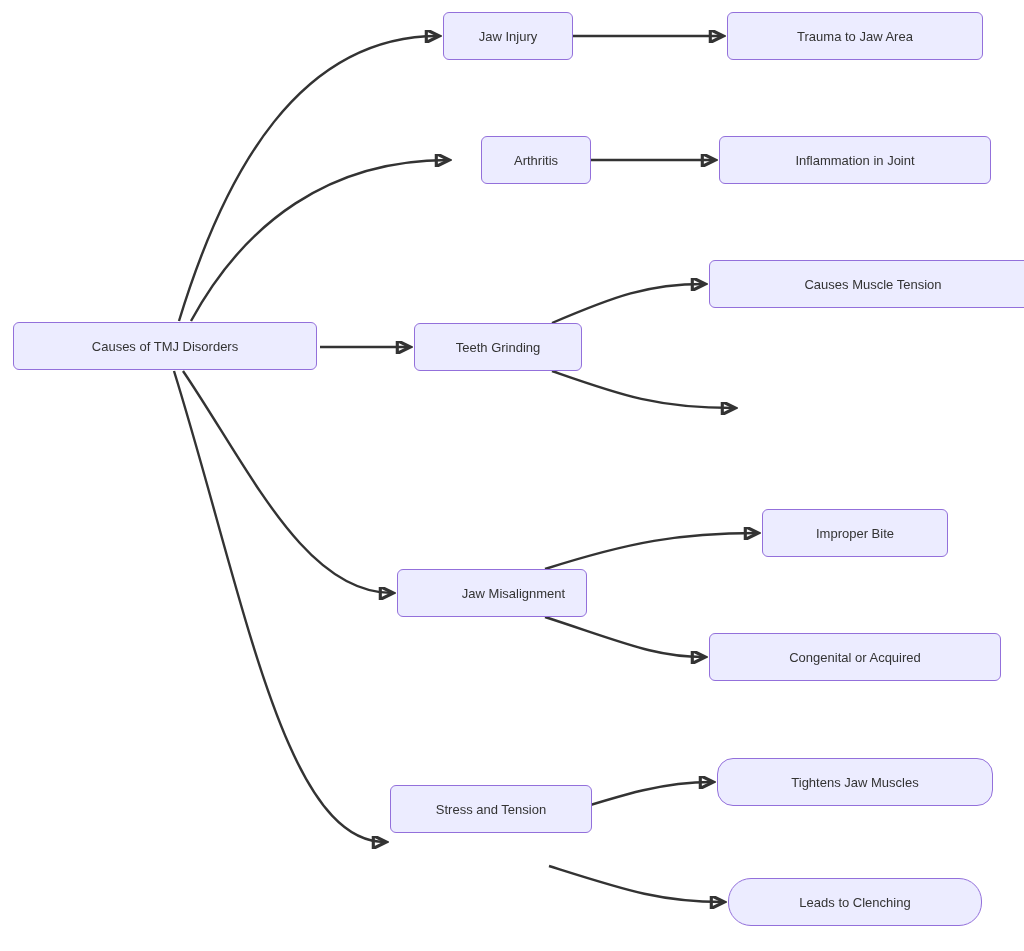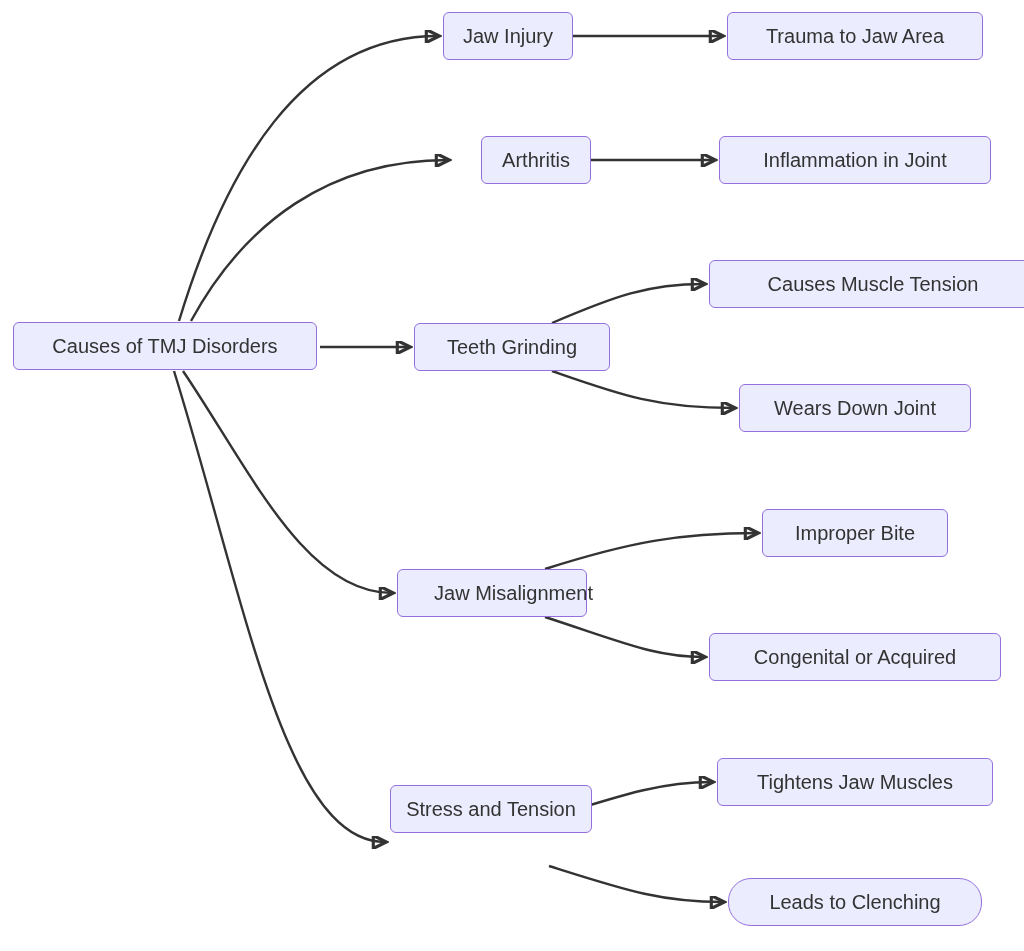--- a/index.html
+++ b/index.html
@@ -28,41 +28,41 @@
     stroke-width: 2.4px;
   }
   .node {
     position: absolute;
     height: 48px;
     box-sizing: border-box;
     background: #ECECFF;
     border: 1.5px solid #9370DB;
     border-radius: 6px;
     color: #333333;
-    font-size: 20px;
+    font-size: 13px;
     display: flex;
     align-items: center;
     justify-content: center;
     white-space: nowrap;
     text-align: center;
   }
   
   .n0  { left: 13px;  top: 322px; width: 304px; }
   .n1  { left: 443px; top: 12px;  width: 130px; }
   .n2  { left: 727px; top: 12px;  width: 256px; }
   .n3  { left: 453px; top: 136px; width: 110px; margin-left: 28px; }
   .n4  { left: 719px; top: 136px; width: 272px; }
-  .n5  { left: 414px; top: 323px; width: 196px; }
+  .n5  { left: 414px; top: 323px; width: 168px; }
   .n6  { left: 709px; top: 260px; width: 328px; }
   .n7  { left: 739px; top: 384px; width: 232px; }
   .n8  { left: 397px; top: 569px; width: 190px; padding-left: 43px; }
   .n9  { left: 762px; top: 509px; width: 186px; }
   .n10 { left: 709px; top: 633px; width: 292px; }
   .n11 { left: 390px; top: 773px; width: 202px; margin-top: 12px; }
-  .n12 { left: 717px; top: 758px; width: 276px; }
+  .n12 { left: 717px; top: 758px; width: 276px; border-radius: 16px; }
   .n13 { left: 728px; top: 878px; width: 254px; border-radius: 23px; }
 </style>
 </head>
 <body>
 
 <div class="canvas">
 
   <svg class="edges" viewBox="0 0 1024 951" xmlns="http://www.w3.org/2000/svg">
     <defs>
       <marker id="arrow" viewBox="0 0 10 10" refX="9" refY="5" markerWidth="18" markerHeight="13" markerUnits="userSpaceOnUse" orient="auto">
@@ -84,21 +84,20 @@
     <path d="M549,866 C625,890 660,902 723,902" marker-end="url(#arrow)"></path>
   </svg>
 
   <div class="node n0">Causes of TMJ Disorders</div>
   <div class="node n1">Jaw Injury</div>
   <div class="node n2">Trauma to Jaw Area</div>
   <div class="node n3">Arthritis</div>
   <div class="node n4">Inflammation in Joint</div>
   <div class="node n5">Teeth Grinding</div>
   <div class="node n6">Causes Muscle Tension</div>
-  <div class="node n7">Wears Down Joint</div>
   <div class="node n8">Jaw Misalignment</div>
   <div class="node n9">Improper Bite</div>
   <div class="node n10">Congenital or Acquired</div>
   <div class="node n11">Stress and Tension</div>
   <div class="node n12">Tightens Jaw Muscles</div>
   <div class="node n13">Leads to Clenching</div>
 
 </div>
 
 </body></html>

